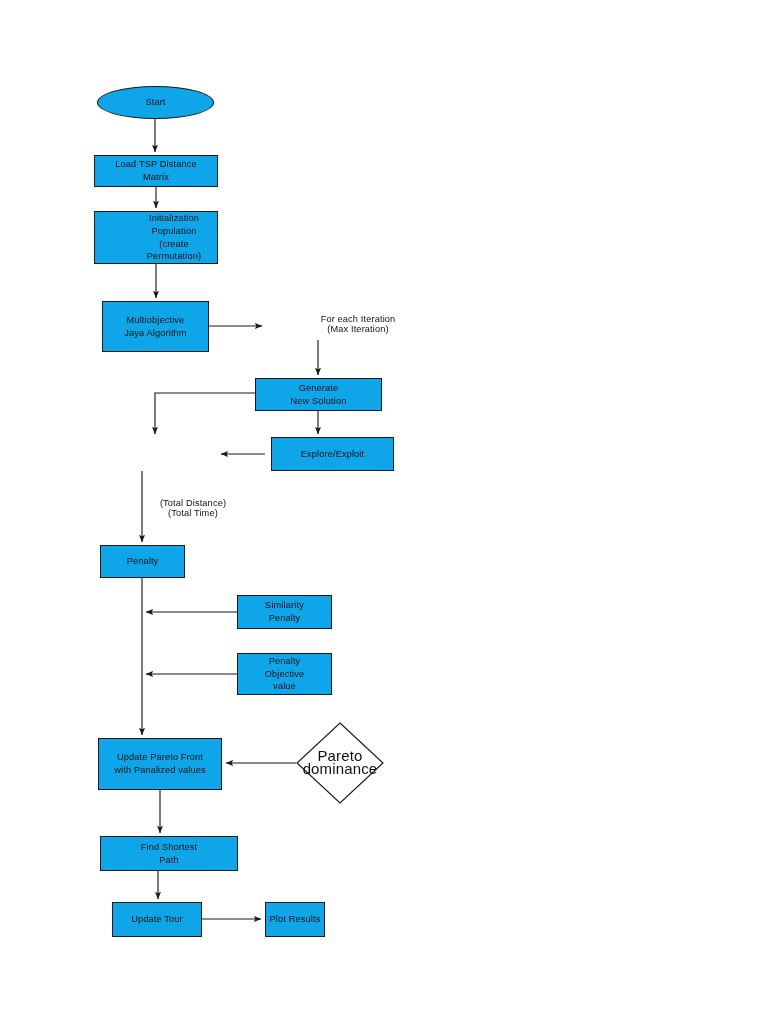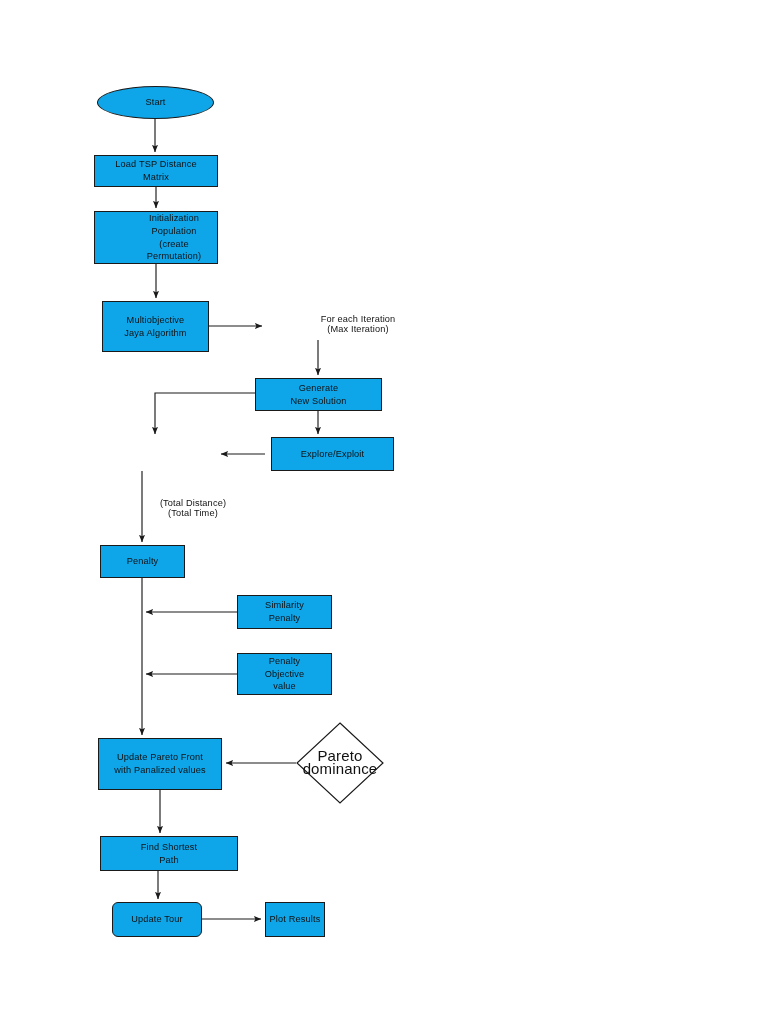--- a/index.html
+++ b/index.html
@@ -175,21 +175,21 @@
     </svg>
     <div class="diamond-label">Pareto
 dominance</div>
   </div>
 
   <div class="node rect" style="left:100px; top:836px; width:138px; height:35px;">
     <span class="node-label">Find Shortest
 Path</span>
   </div>
 
-  <div class="node rect" style="left:112px; top:902px; width:90px; height:35px;border-radius:6px;">
+  <div class="node rect" style="left:112px; top:902px; width:90px; height:35px;">
     <span class="node-label">Update Tour</span>
   </div>
 
   <div class="node rect" style="left:265px; top:902px; width:60px; height:35px;">
     <span class="node-label">Plot Results</span>
   </div>
 
 </div>
 
 </body></html>

